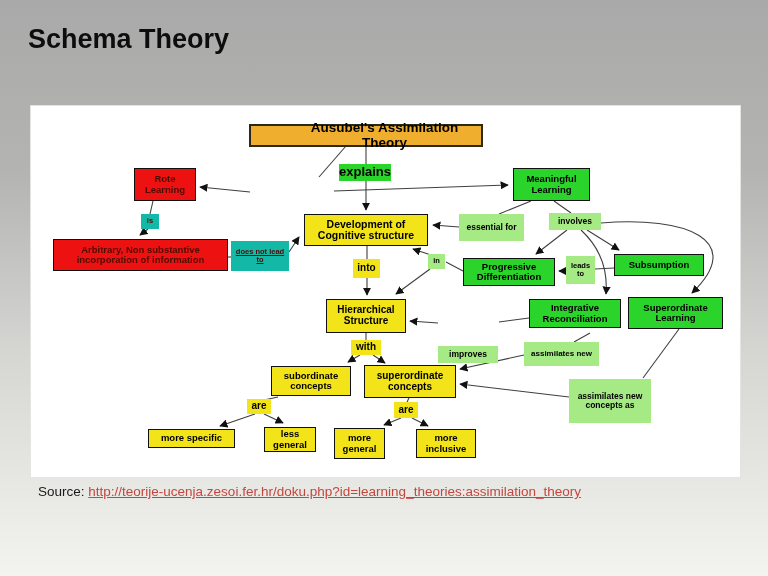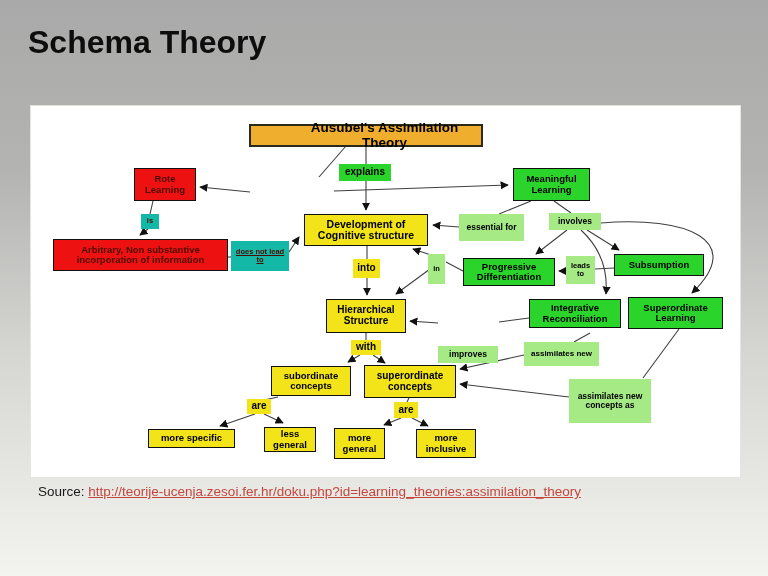--- a/index.html
+++ b/index.html
@@ -4,35 +4,35 @@
 <style>
   html,body{margin:0;padding:0;}
   body{
     width:768px;height:576px;overflow:hidden;
     font-family:"Liberation Sans",sans-serif;
     background:linear-gradient(180deg,#a9a9a9 0%,#b4b4b2 30%,#d6d6d3 62%,#f3f3ef 100%);
     position:relative;
   }
   .slide-title{
     position:absolute;left:28px;top:24px;
-    font-size:32px;font-weight:bold;color:#0d0d0d;letter-spacing:0px;
+    font-size:27px;font-weight:bold;color:#0d0d0d;letter-spacing:0px;
   }
   .panel{
     position:absolute;left:30px;top:105px;width:711px;height:373px;
     background:#ffffff;border:1px solid #e4e4e1;box-sizing:border-box;
   }
   .edges{position:absolute;left:0;top:0;width:711px;height:373px;}
   .node{
     position:absolute;display:flex;align-items:center;justify-content:center;
     text-align:center;font-weight:bold;line-height:1.08;box-sizing:border-box;
     color:#000;padding:1px 2px;
   }
   .gold   {background:#F0AE2E;border:2px solid #2a2a1a;font-size:13.5px;}
   .green  {background:#2BD42B;border:1.5px solid #101010;font-size:9.5px;}
-  .greennb{background:#2BD42B;font-size:10px;}
+  .greennb{background:#2BD42B;font-size:13px;}
   .lgreen {background:#A5EA85;font-size:8.5px;}
   .yellow {background:#F2E418;border:1.5px solid #101010;font-size:9.5px;}
   .ysmall {background:#F2E418;font-size:10px;}
   .red    {background:#EE1111;border:1.5px solid #101010;color:#4d0b02;font-size:9.5px;}
   .redsm  {background:#14b8a6;color:#4d0b02;font-size:7.5px;}
   .f75{font-size:7.5px;} .f8{font-size:8px;} .f10{font-size:10px;} .f105{font-size:10.5px;}
   .source{
     position:absolute;left:38px;top:484px;font-size:13.5px;color:#1a1a1a;
   }
   .source a{color:#c4473e;text-decoration:underline;}
@@ -109,21 +109,21 @@
   <div class="node redsm" style="left:200px;top:135px;width:58px;height:30px;text-decoration:underline;">does not lead to</div>
 
   <div class="node yellow f105" style="left:273px;top:108px;width:124px;height:32px;">Development of Cognitive structure</div>
 
   <div class="node lgreen" style="left:428px;top:108px;width:65px;height:27px;">essential for</div>
 
   <div class="node lgreen" style="left:518px;top:107px;width:52px;height:17px;">involves</div>
 
   <div class="node ysmall" style="left:322px;top:153px;width:27px;height:19px;">into</div>
 
-  <div class="node lgreen f75" style="left:397px;top:148px;width:17px;height:30px;">in</div>
+  <div class="node lgreen f75" style="left:397px;top:148px;width:17px;height:15px;">in</div>
 
   <div class="node green" style="left:432px;top:152px;width:92px;height:28px;">Progressive Differentiation</div>
 
   <div class="node lgreen f75" style="left:535px;top:150px;width:29px;height:28px;">leads to</div>
 
   <div class="node green" style="left:583px;top:148px;width:90px;height:22px;">Subsumption</div>
 
   <div class="node yellow f10" style="left:295px;top:193px;width:80px;height:34px;">Hierarchical Structure</div>
 
   <div class="node lgreen" style="left:407px;top:208px;width:60px;height:17px;margin-top:32px;">improves</div>

